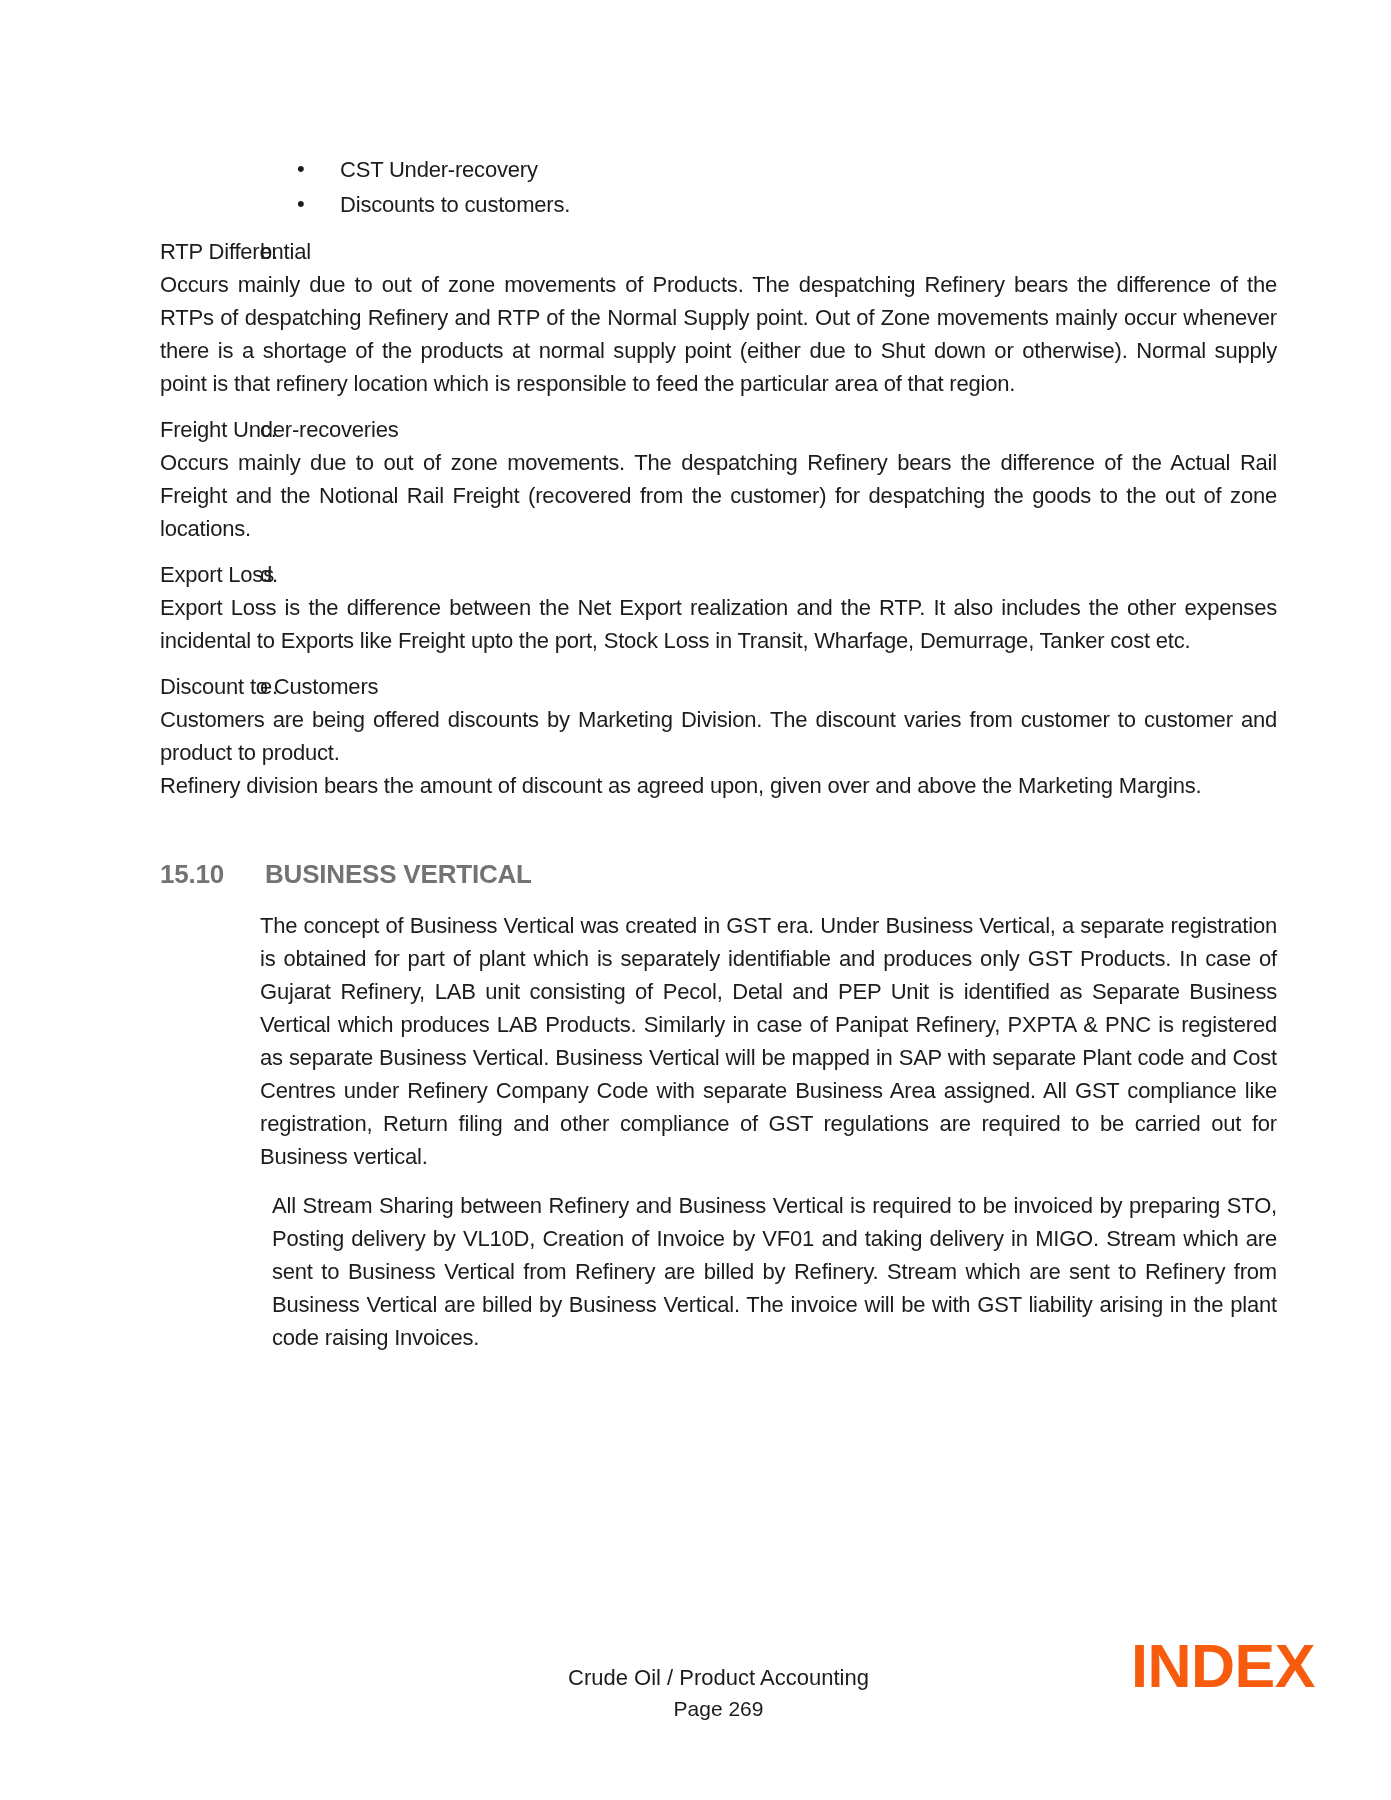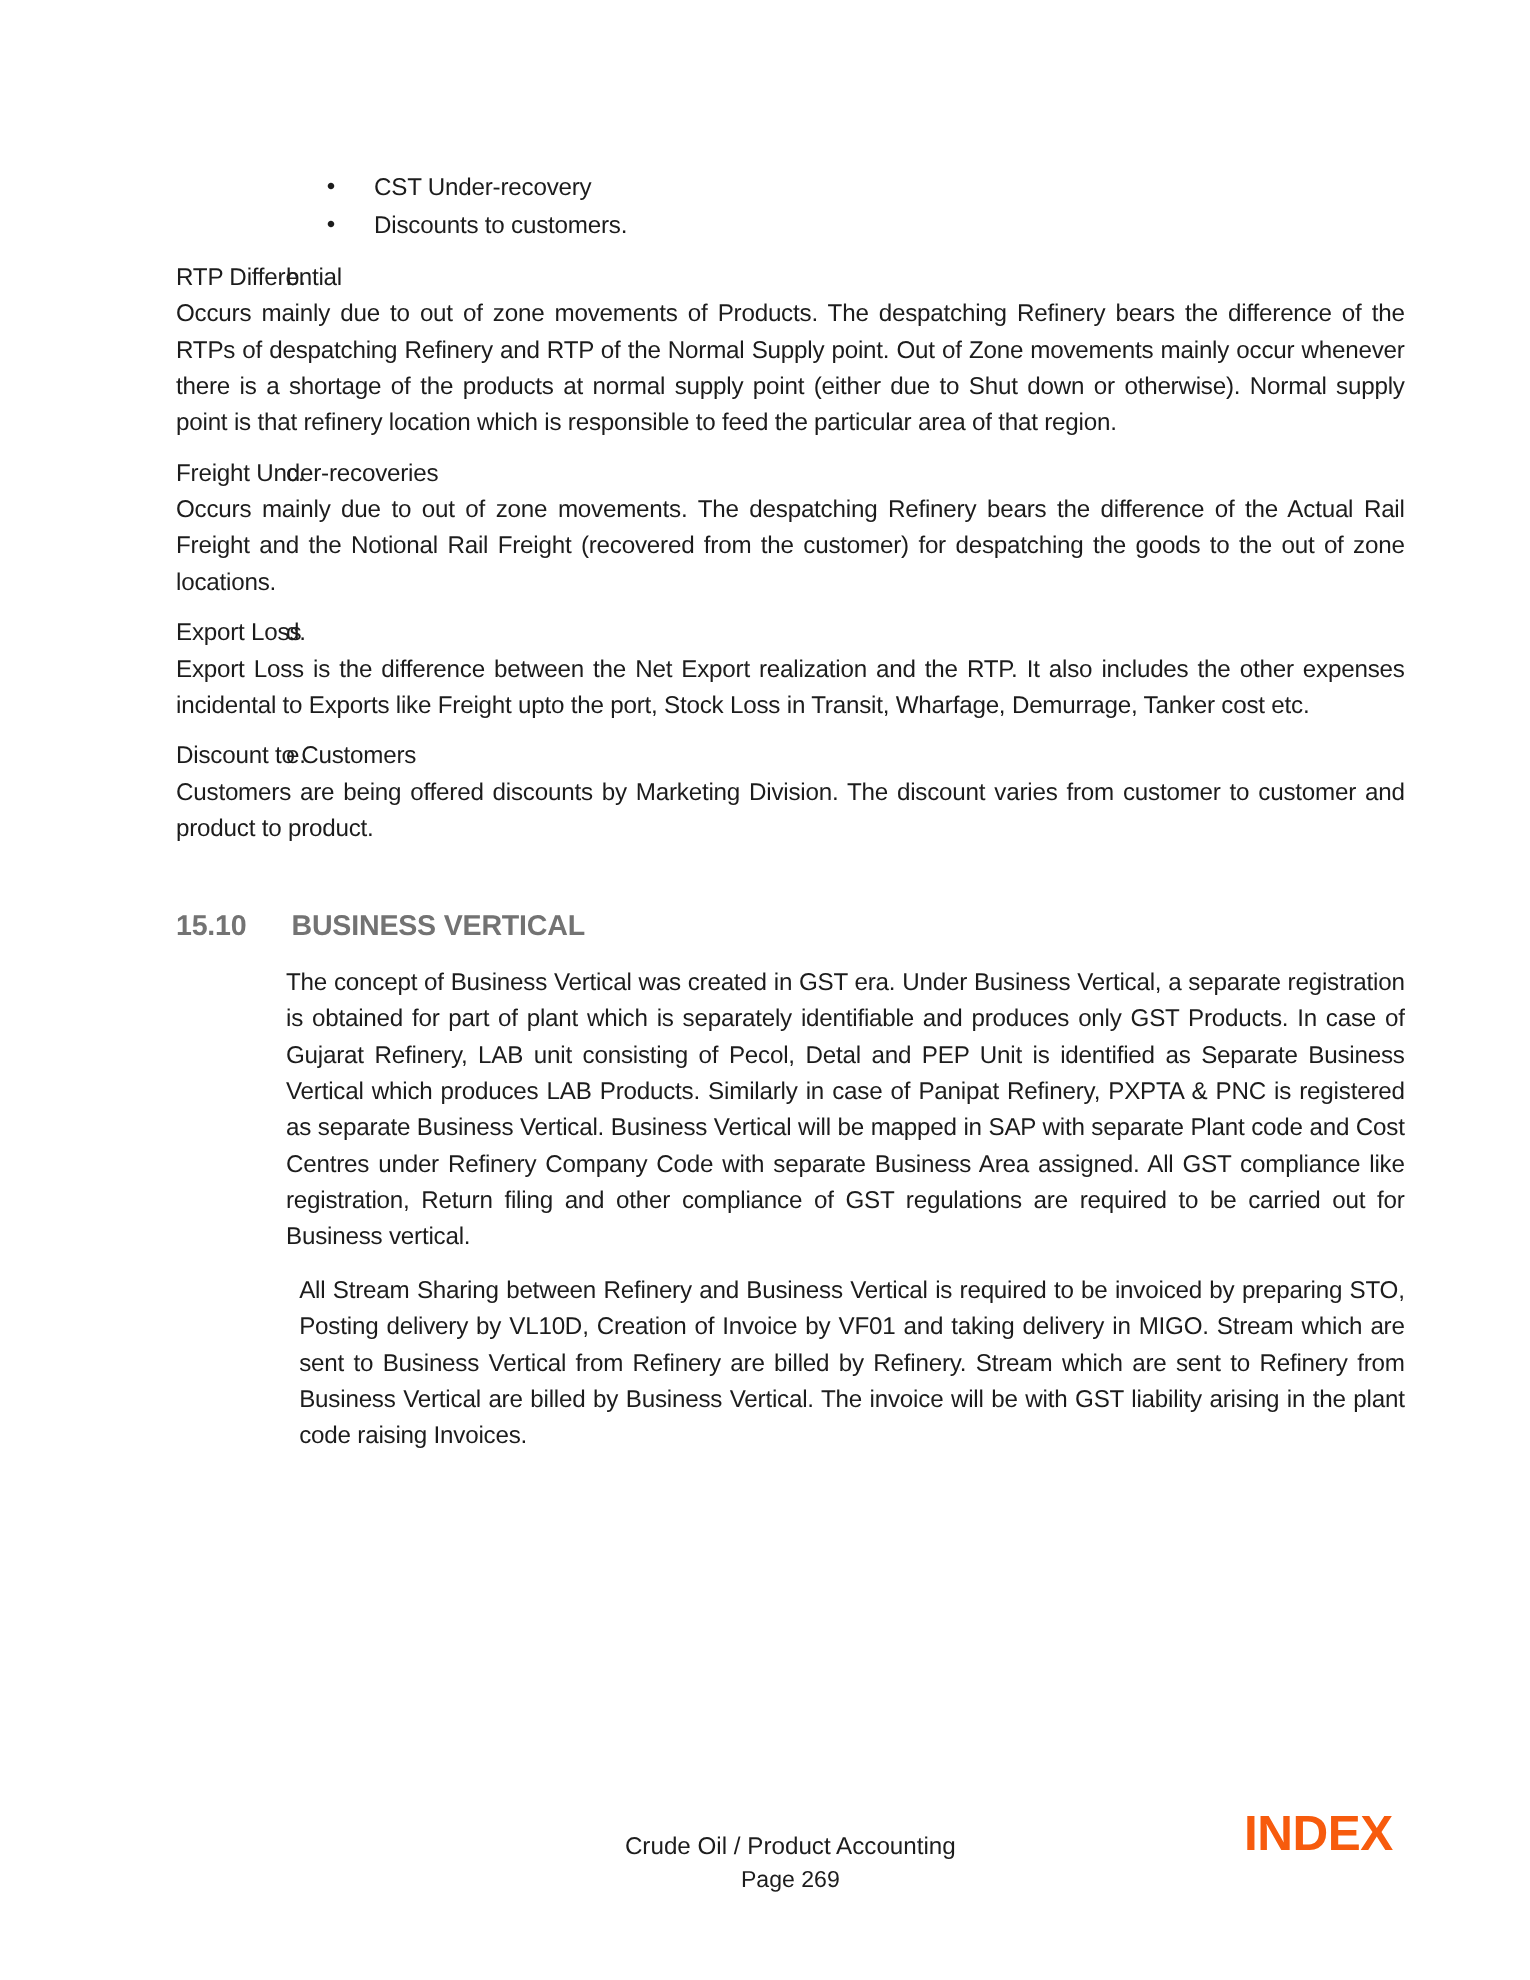--- a/index.html
+++ b/index.html
@@ -49,21 +49,21 @@
     top: 1662px;
     text-align: center;
     font-size: 22px;
     line-height: 31px;
   }
   .footer-page { font-size: 21px; }
   .index-link {
     position: absolute;
     left: 1131px;
     top: 1644px;
-    font-size: 45px;
+    font-size: 61px;
     line-height: 45px;
     font-weight: bold;
     color: #F75B0D;
     text-decoration: none;
     letter-spacing: -0.5px;
   }
 </style>
 </head>
 <body>
 
@@ -101,20 +101,21 @@
         <div class="item-title">Export Loss</div>
         <div class="para">Export Loss is the difference between the Net Export realization and the RTP. It also includes the other expenses incidental to Exports like Freight upto the port, Stock Loss in Transit, Wharfage, Demurrage, Tanker cost etc.</div>
       </div>
     </div>
 
     <div class="list-item">
       <span class="letter">e.</span>
       <div class="item-body">
         <div class="item-title">Discount to Customers</div>
         <div class="para">Customers are being offered discounts by Marketing Division. The discount varies from customer to customer and product to product.</div>
+        <div class="para">Refinery division bears the amount of discount as agreed upon, given over and above the Marketing Margins.</div>
       </div>
     </div>
 
     <div class="section-heading">
       <span class="num">15.10</span>
       <div class="title">BUSINESS VERTICAL</div>
     </div>
 
     <div class="section-body para">The concept of Business Vertical was created in GST era. Under Business Vertical, a separate registration is obtained for part of plant which is separately identifiable and produces only GST Products. In case of Gujarat Refinery, LAB unit consisting of Pecol, Detal and PEP Unit is identified as Separate Business Vertical which produces LAB Products. Similarly in case of Panipat Refinery, PXPTA &amp; PNC is registered as separate Business Vertical. Business Vertical will be mapped in SAP with separate Plant code and Cost Centres under Refinery Company Code with separate Business Area assigned. All GST compliance like registration, Return filing and other compliance of GST regulations are required to be carried out for Business vertical.</div>
 

